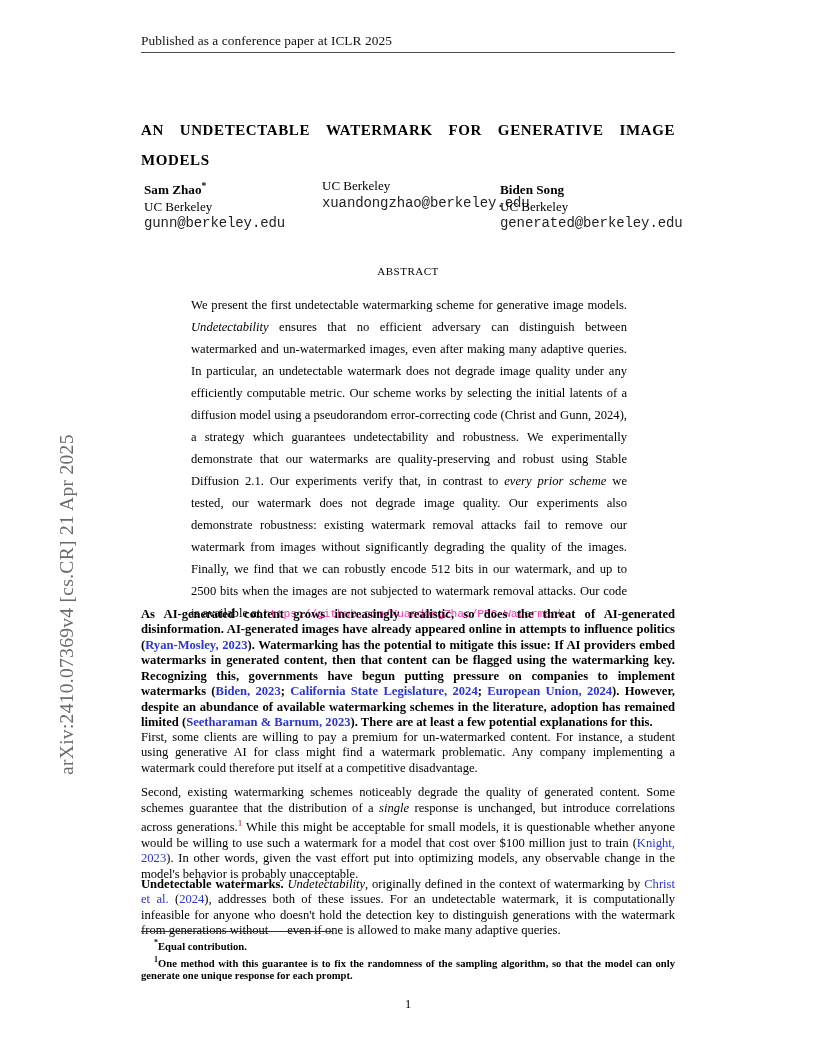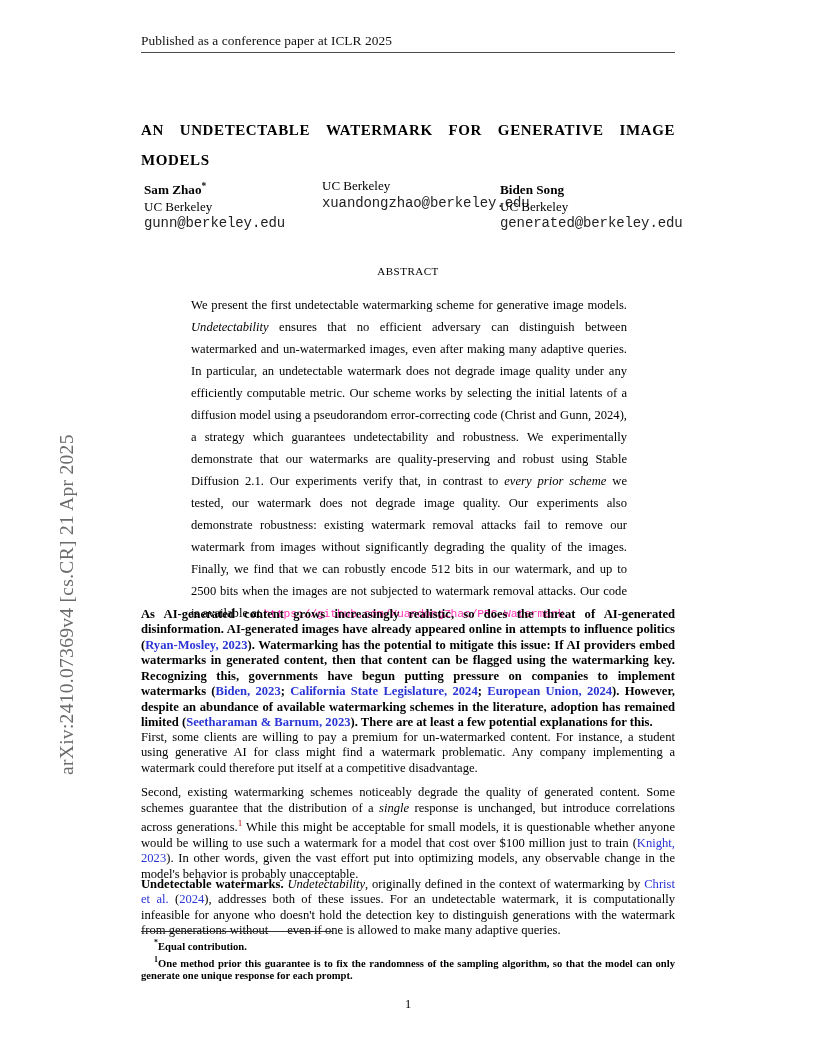--- a/index.html
+++ b/index.html
@@ -273,18 +273,18 @@
 
   <p class="body-par" id="par-intro3"><span>Second, existing watermarking schemes noticeably degrade the quality of generated content. Some schemes guarantee that the distribution of a </span><em>single</em><span> response is unchanged, but introduce correlations across generations.</span><span class="fn-ref" style="color: rgb(192, 0, 0);">1</span><span> While this might be acceptable for small models, it is questionable whether anyone would be willing to use such a watermark for a model that cost over $100 million just to train (</span><span class="cite" style="color: rgb(42, 53, 212);">Knight, 2023</span><span>). In other words, given the vast effort put into optimizing models, any observable change in the model's behavior is probably unacceptable.</span></p>
 
   <p class="body-par" id="par-intro4"><span class="run-in-bold">Undetectable watermarks.</span><span>  </span><em>Undetectability</em><span>, originally defined in the context of watermarking by </span><span class="cite" style="color: rgb(42, 53, 212);">Christ et al.</span><span> (</span><span class="cite" style="color: rgb(42, 53, 212);">2024</span><span>), addresses both of these issues. For an undetectable watermark, it is computationally infeasible for anyone who doesn't hold the detection key to distinguish generations with the watermark from generations without — even if one is allowed to make many adaptive queries.</span></p>
 
   <div id="footnotes">
     <div class="fn-rule"></div>
     <div class="fn-line" style="text-indent: 0px;">
         <span class="fn-indent"><span class="fn-marker">*</span><span>Equal contribution.</span></span>
       </div>
-    <div class="fn-line" style="text-indent: 13px;"><span class="fn-marker">1</span><span>One method prior this guarantee is to fix the randomness of the sampling algorithm, so that the model can only generate one unique response for each prompt.</span></div>
+    <div class="fn-line" style="text-indent: 13px;"><span class="fn-marker">1</span><span>One method with this guarantee is to fix the randomness of the sampling algorithm, so that the model can only generate one unique response for each prompt.</span></div>
   </div>
 
   <div id="page-number">1</div>
 
 </div>
 
 </body></html>

